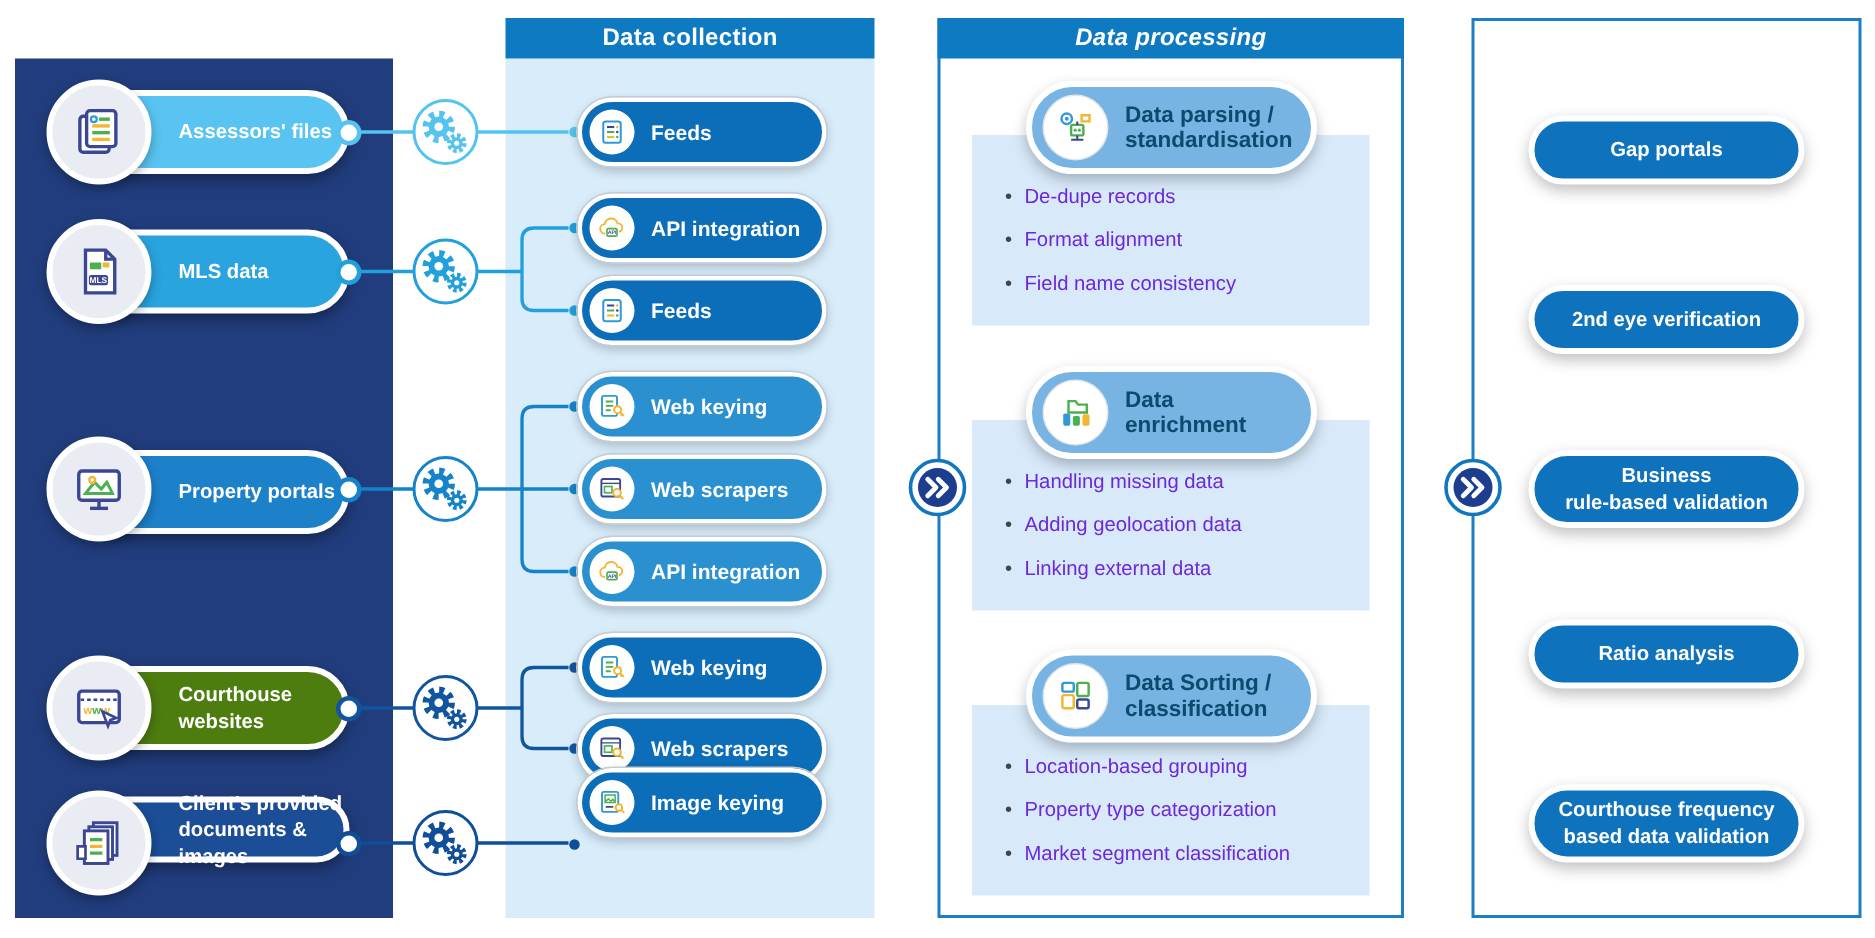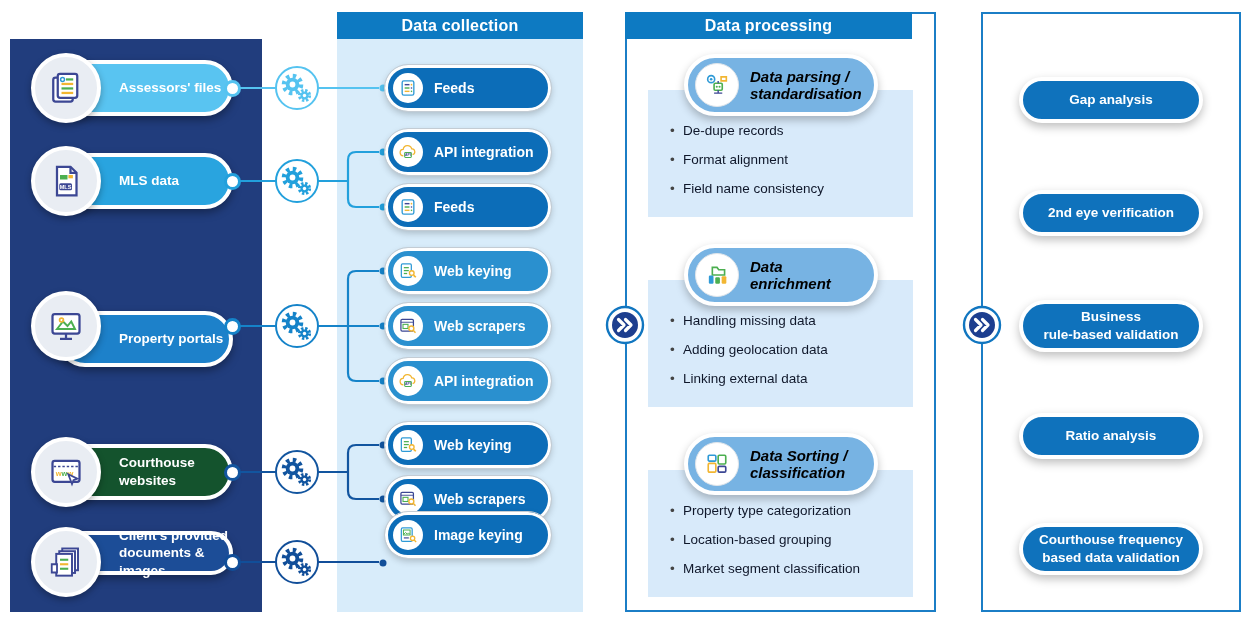--- a/index.html
+++ b/index.html
@@ -9,60 +9,60 @@
   .colhead{position:absolute;top:12px;height:27px;background:#0d7ac2;color:#fff;
            font-weight:700;font-size:16px;display:flex;align-items:center;justify-content:center;
            letter-spacing:.2px;z-index:1;}
   .colbg{position:absolute;z-index:0;}
   #col1bg{left:10px;top:39px;width:252px;height:573px;background:#213d7d;}
   #head1{left:10px;width:252px;}
   #col2bg{left:337px;top:39px;width:246px;height:573px;background:#d8ecfa;}
   #head2{left:337px;width:246px;}
   #col3box{left:625px;top:12px;width:311px;height:600px;background:#fff;
            border:2px solid #1b7ec6;box-sizing:border-box;}
-  #head3{left:625px;width:287px;}
+  #head3{left:625px;width:311px;font-style:italic;}
   #col4box{left:981px;top:12px;width:260px;height:600px;background:#fff;
            border:2px solid #1b7ec6;box-sizing:border-box;}
   #head4{left:981px;width:260px;}
   
   #wires{position:absolute;left:0;top:0;z-index:2;pointer-events:none;}
   
   .src-pill{position:absolute;left:57px;width:176px;border-radius:33px;border:4px solid #fff;
             box-sizing:border-box;display:flex;flex-direction:column;justify-content:center;
             padding-left:58px;color:#fff;font-weight:600;font-size:13.5px;line-height:1.3;
             box-shadow:0 4px 9px rgba(0,0,0,.35);z-index:3;}
   .src-circle{position:absolute;left:31px;width:62px;height:62px;border-radius:50%;
               background:#e9edf3;border:4px solid #fff;display:flex;align-items:center;
               justify-content:center;box-shadow:0 3px 7px rgba(0,0,0,.3);z-index:4;}
   .src-node{position:absolute;left:224px;width:11px;height:11px;border-radius:50%;
             background:#fff;border:3px solid #000;z-index:5;}
   .sc0{background:#59c4f1;} .sc1{background:#29a4df;} .sc2{background:#1d81ca;}
-  .sc3{background:#14532d;} .sc4{background:#1c4d97;}
+  .sc3{background:#4d7c0f;} .sc4{background:#1c4d97;}
   .nb0{border-color:#55c3f0;} .nb1{border-color:#22a0dc;} .nb2{border-color:#1583c9;}
   .nb3{border-color:#12559f;} .nb4{border-color:#114e99;}
   
   .coll-pill{position:absolute;left:385px;width:166px;height:46px;border-radius:23px;
              border:3px solid #fff;outline:1px solid #c3ccd4;box-sizing:border-box;
              display:flex;align-items:center;gap:11px;padding-left:5px;color:#ffffff;
              font-weight:600;font-size:14px;box-shadow:0 3px 7px rgba(0,0,0,.22);z-index:3;}
   .coll-icon{width:30px;height:30px;border-radius:50%;background:#fff;flex:0 0 30px;
              display:flex;align-items:center;justify-content:center;}
   .bgA{background:#0c6db8;} .bgB{background:#2a90cf;}
   
   .proc-panel{position:absolute;left:648px;width:265px;height:127px;background:#d8eafa;z-index:3;}
   .bullets{list-style:none;margin:0;padding:33px 8px 0 22px;}
-  .bullets li{position:relative;padding-left:13px;margin-bottom:14px;font-size:13.5px;color:#0f172a;}
+  .bullets li{position:relative;padding-left:13px;margin-bottom:14px;font-size:13.5px;color:#6d28d9;}
   .bullets li::before{content:"•";position:absolute;left:0;top:0;color:#444;}
   .proc-pill{position:absolute;left:684px;width:194px;height:62px;border-radius:31px;
              background:#77b3e3;border:4px solid #fff;box-sizing:border-box;display:flex;
              align-items:center;gap:11px;padding-left:7px;
              box-shadow:0 4px 9px rgba(0,0,0,.25);z-index:4;}
   .proc-icon{width:42px;height:42px;border-radius:50%;background:#fff;flex:0 0 42px;
              border:1px solid #e0e5ea;display:flex;align-items:center;justify-content:center;}
-  .proc-label{color:#000000;font-weight:600;font-size:15px;line-height:1.15;font-style:italic;}
+  .proc-label{color:#0c4a6e;font-weight:600;font-size:15px;line-height:1.15;}
   .proc-label span{display:block;}
   
   .q-pill{position:absolute;left:1019px;width:184px;border-radius:26px;background:#0f72bc;
           border:4px solid #fff;box-sizing:border-box;display:flex;flex-direction:column;
           align-items:center;justify-content:center;color:#fff;font-weight:600;font-size:13.5px;
           line-height:1.35;text-align:center;box-shadow:0 4px 10px rgba(0,0,0,.25);z-index:3;}
 </style>
 </head>
 <body>
 
@@ -251,21 +251,21 @@
     <div class="src-pill sc1" style="top:153px;height:56px;">
       <span>MLS data</span>
     </div>
     <div class="src-circle" style="top:146px;">
       <svg width="36" height="36" viewBox="0 0 24 24">
           <use href="#i-mls"></use>
         </svg>
     </div>
     <div class="src-node nb1" style="top:172.5px;"></div>
 
-    <div class="src-pill sc2" style="top:311px;height:56px;">
+    <div class="src-pill sc2" style="top:300px;height:56px;">
       <span>Property portals</span>
     </div>
     <div class="src-circle" style="top:291px;">
       <svg width="36" height="36" viewBox="0 0 24 24">
           <use href="#i-portal"></use>
         </svg>
     </div>
     <div class="src-node nb2" style="top:317.5px;"></div>
 
     <div class="src-pill sc3" style="top:444px;height:56px;">
@@ -401,41 +401,41 @@
           </svg>
         </span>
       <span class="proc-label">
         <span>Data</span>
         <span>enrichment</span>
       </span>
     </div>
 
     <div class="proc-panel" style="top:470px;">
       <ul class="bullets">
+        <li>Location-based grouping</li>
         <li>Property type categorization</li>
-        <li>Location-based grouping</li>
         <li>Market segment classification</li>
       </ul>
     </div>
     <div class="proc-pill" style="top:433px;">
       <span class="proc-icon">
           <svg width="28" height="28" viewBox="0 0 24 24">
             <use href="#i-sort"></use>
           </svg>
         </span>
       <span class="proc-label">
         <span>Data Sorting /</span>
         <span>classification</span>
       </span>
     </div>
   </div>
 
   <div>
     <div class="q-pill" style="top:77px;height:46px;">
-      <span>Gap analysis</span>
+      <span>Gap portals</span>
     </div>
     <div class="q-pill" style="top:190px;height:46px;">
       <span>2nd eye verification</span>
     </div>
     <div class="q-pill" style="top:300px;height:52px;">
       <span>Business</span>
       <span>rule-based validation</span>
     </div>
     <div class="q-pill" style="top:413px;height:46px;">
       <span>Ratio analysis</span>

